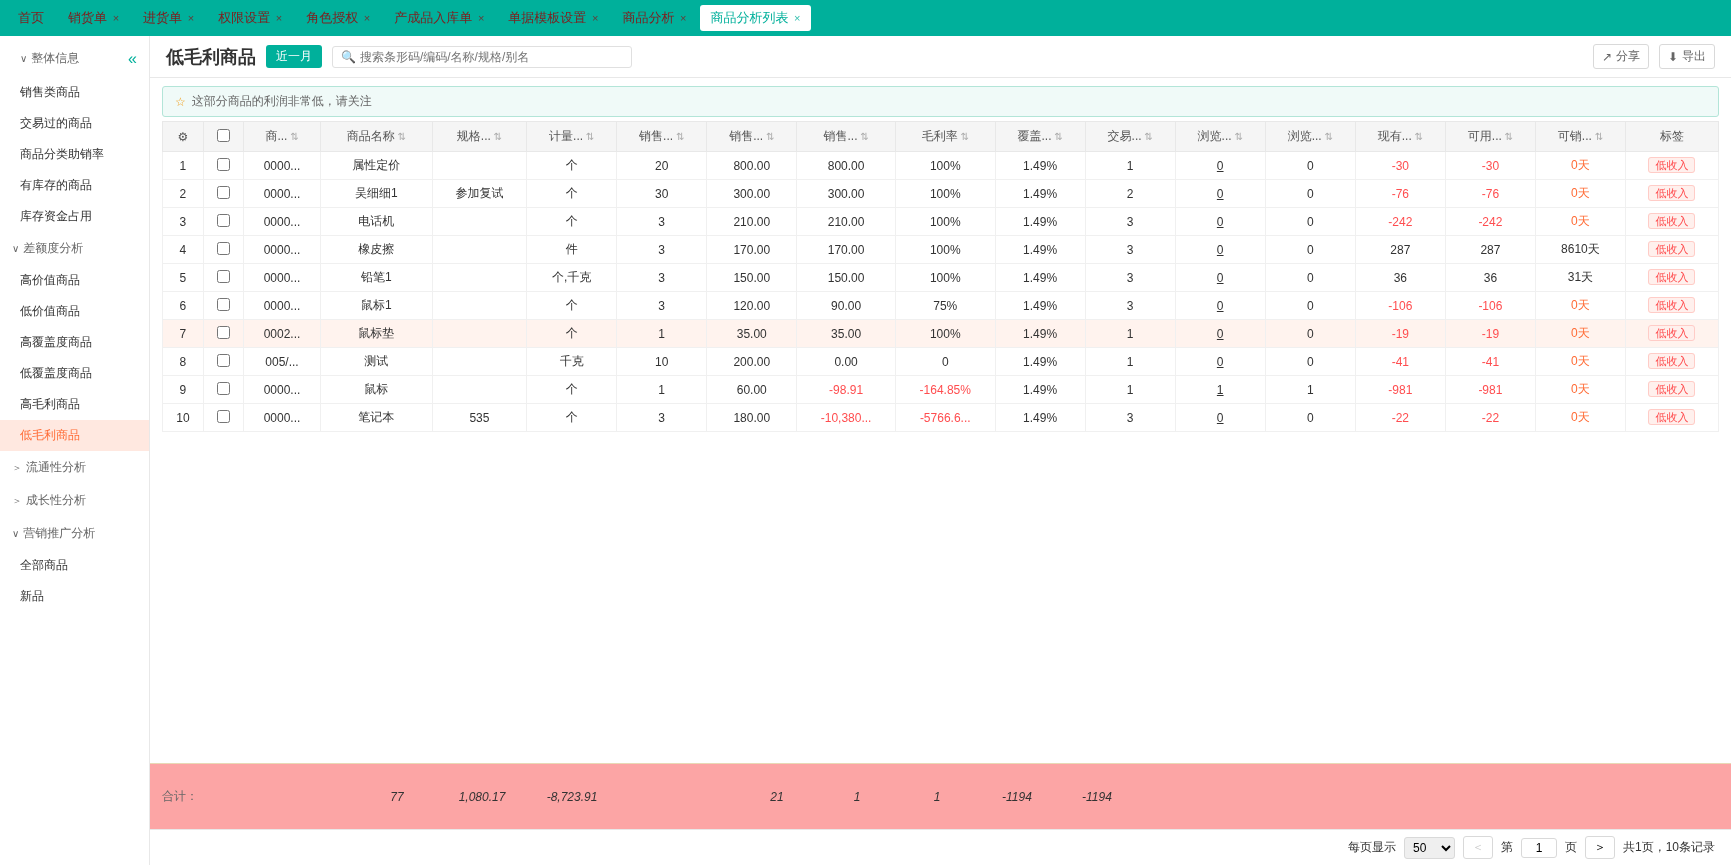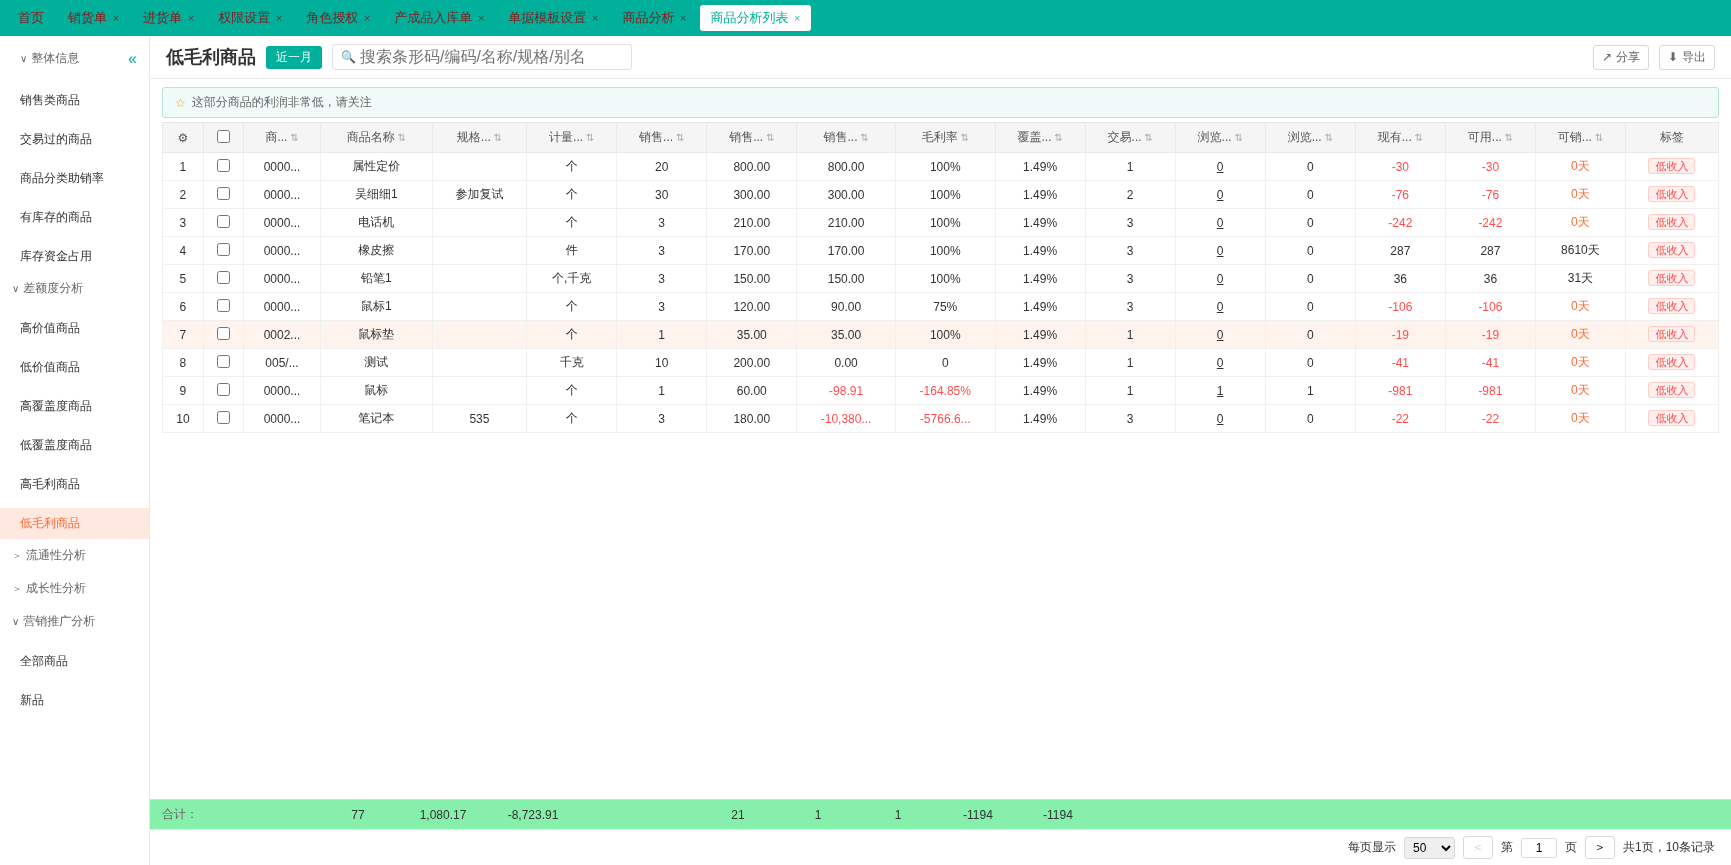--- a/index.html
+++ b/index.html
@@ -55,21 +55,20 @@
     .sidebar-group-title .arrow {
       margin-right: 4px;
       font-size: 10px;
     }
     .sidebar-item {
       padding: 7px 12px 7px 20px;
       font-size: 12px;
       color: #333;
       cursor: pointer;
       white-space: nowrap;
-      margin-top: 8px;
     }
     .sidebar-item.active { background: #ffe8e0; color: #ff6b35; }
 
     
     .content {
       flex: 1;
       display: flex;
       flex-direction: column;
       overflow: hidden;
       background: #fff;
@@ -104,21 +103,21 @@
       border: 1px solid #e0e0e0;
       border-radius: 3px;
       padding: 3px 8px;
       gap: 4px;
       flex: 1;
       max-width: 300px;
     }
     .search-box input {
       border: none;
       outline: none;
-      font-size: 16px;
+      font-size: 12px;
       color: #999;
       background: transparent;
       width: 100%;
     }
     .header-actions {
       margin-left: auto;
       display: flex;
       gap: 10px;
     }
     .action-btn {
@@ -191,32 +190,34 @@
       border: 1px solid #ffccc7;
       border-radius: 3px;
       padding: 1px 6px;
       font-size: 11px;
     }
     .underline-link { text-decoration: underline; color: #333; cursor: pointer; }
     input[type="checkbox"] { cursor: pointer; }
 
     
     .table-footer {
-      background: #86efac;
+      background: #fca5a5;
       border-top: 1px solid #e8d9b5;
-      padding: 6px 12px;
+      padding: 24px 12px;
       display: flex;
       align-items: center;
       flex-shrink: 0;
+      gap: 39px;
     }
     .footer-label { font-size: 12px; color: #666; margin-right: 20px; }
     .footer-total {
       display: flex;
       gap: 0;
       flex: 1;
+      font-style: italic;
     }
     .footer-cell {
       text-align: center;
       font-size: 12px;
       color: #333;
       padding: 0 6px;
     }
 
     
     .pagination-bar {

